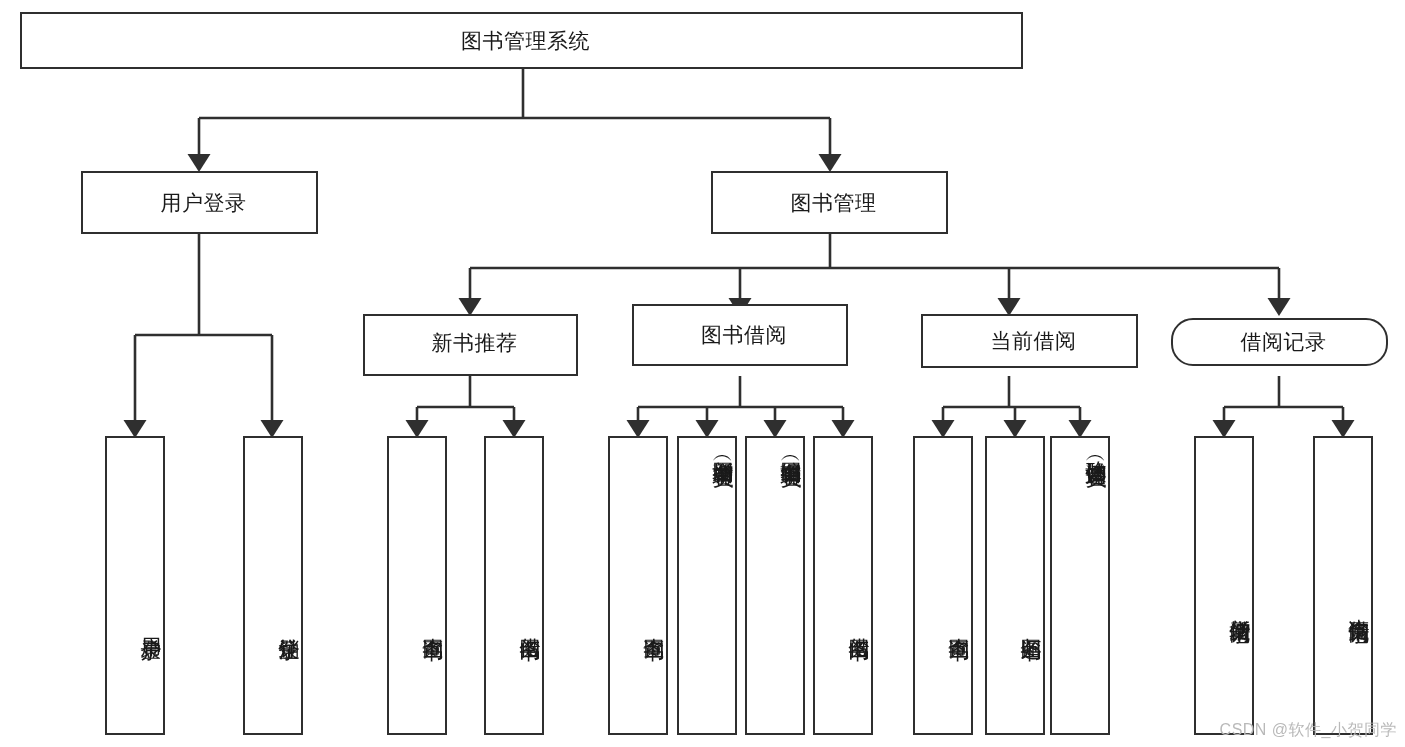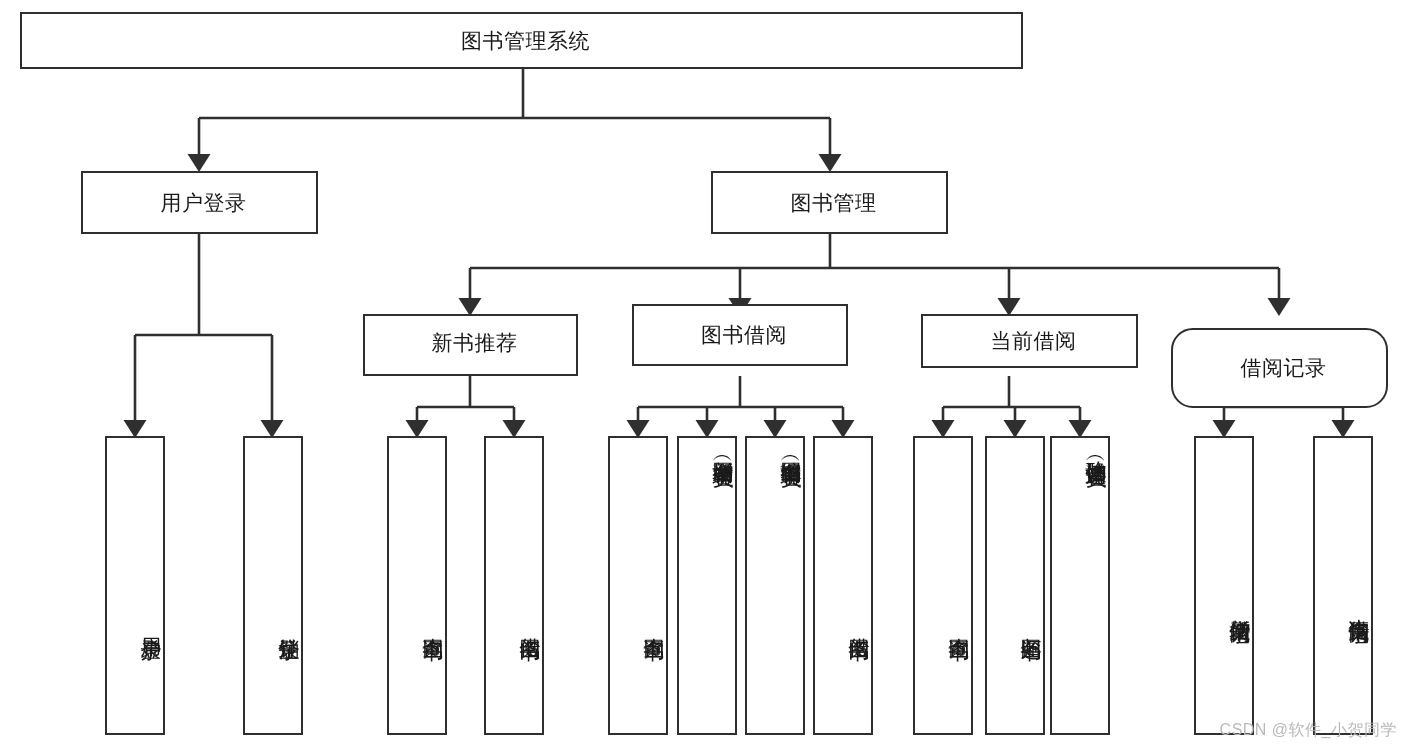--- a/index.html
+++ b/index.html
@@ -140,21 +140,21 @@
 
   <div class="node horiz" style="left:363px; top:314px; width:215px; height:62px;font-family:Liberation Mono, monospace;">
     <span class="label">新书推荐</span>
   </div>
   <div class="node horiz" style="left:632px; top:304px; width:216px; height:62px;">
     <span class="label">图书借阅</span>
   </div>
   <div class="node horiz" style="left:901px; top:314px; width:217px; height:54px;margin-left:20px;">
     <span class="label">当前借阅</span>
   </div>
-  <div class="node horiz" style="left:1171px; top:328px; width:217px; height:80px;border-radius:22px;">
+  <div class="node horiz" style="left:1171px; top:318px; width:217px; height:48px;border-radius:22px;">
     <span class="label">借阅记录</span>
   </div>
 
   <div class="node vert" style="left:105px; top:436px; width:60px; height:299px; padding-top:75px;">
     <span class="label">用户登录</span>
   </div>
   <div class="node vert" style="left:243px; top:436px; width:60px; height:299px; padding-top:75px;">
     <span class="label">注销登录</span>
   </div>
 

